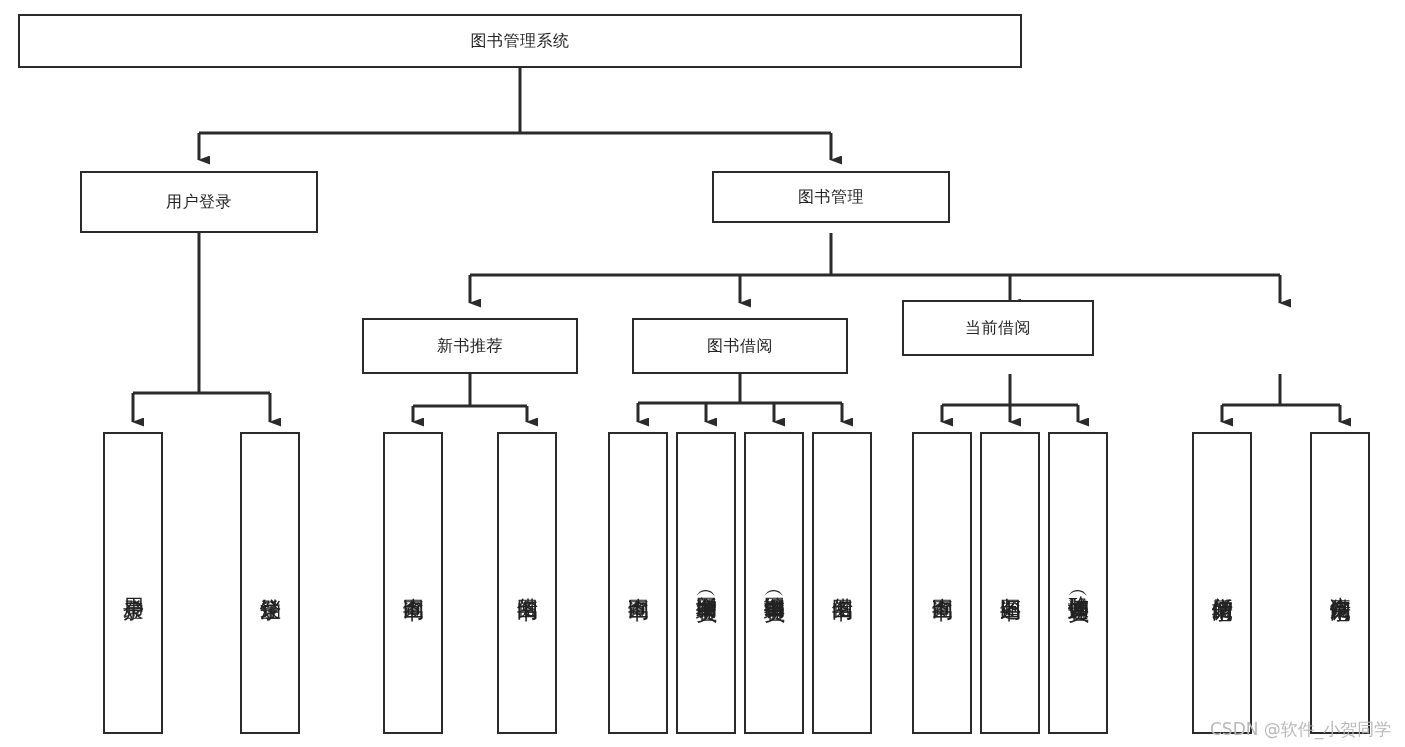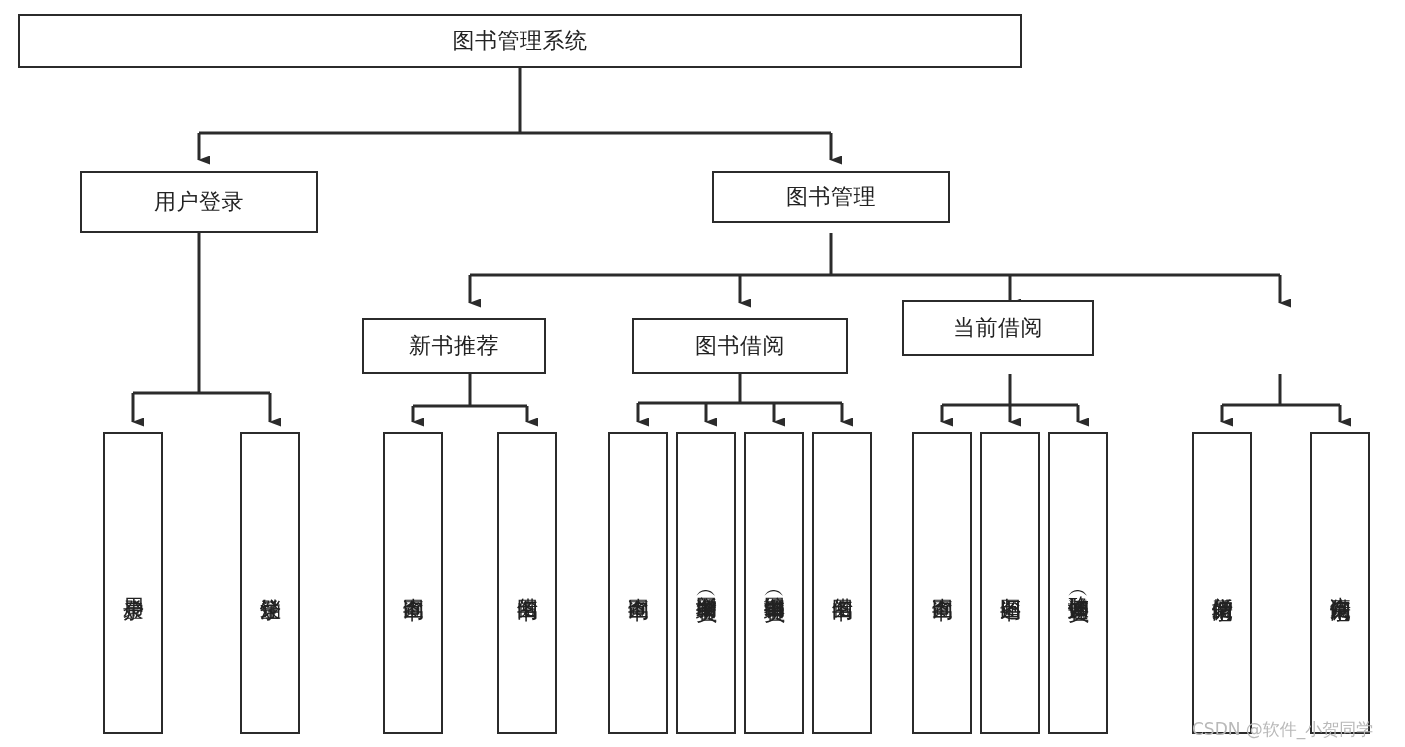--- a/index.html
+++ b/index.html
@@ -28,21 +28,21 @@
     position: absolute;
     box-sizing: border-box;
     border: 2px solid #2b2b2b;
     background: #ffffff;
     display: flex;
     align-items: center;
     justify-content: center;
     z-index: 2;
   }
   .node-label {
-    font-size: 22px;
+    font-size: 16px;
     color: #222222;
     line-height: 1.05;
     letter-spacing: 0.5px;
     white-space: nowrap;
   }
   .node.leaf {
     align-items: center;
     justify-content: center;
   }
   .node.leaf .node-label {
@@ -54,20 +54,21 @@
     letter-spacing: 1px;
     max-height: 276px;
   }
   .watermark {
     position: absolute;
     font-size: 17px;
     color: #b9b9b9;
     white-space: nowrap;
     z-index: 3;
     font-family: "DejaVu Sans", "Liberation Sans", sans-serif;
+    margin-left: 18px;
   }
 </style>
 </head>
 <body>
 
 <div id="diagram-root">
 
   <svg id="diagram-svg" viewBox="0 0 1405 747" xmlns="http://www.w3.org/2000/svg">
     <defs>
       <marker id="arrowhead" markerWidth="10" markerHeight="12" refX="4.5" refY="11" orient="auto" markerUnits="userSpaceOnUse">
@@ -122,21 +123,21 @@
     <span class="node-label">图书管理系统</span>
   </div>
 
   <div class="node" style="left:80px; top:171px; width:238px; height:62px;">
     <span class="node-label">用户登录</span>
   </div>
   <div class="node" style="left:712px; top:171px; width:238px; height:52px;">
     <span class="node-label">图书管理</span>
   </div>
 
-  <div class="node" style="left:362px; top:318px; width:184px; height:56px;">
+  <div class="node" style="left:362px; top:318px; width:216px; height:56px;">
     <span class="node-label">新书推荐</span>
   </div>
   <div class="node" style="left:632px; top:318px; width:216px; height:56px;">
     <span class="node-label">图书借阅</span>
   </div>
   <div class="node" style="left:902px; top:300px; width:192px; height:56px;">
     <span class="node-label">当前借阅</span>
   </div>
 
   <div class="node leaf" style="left:103px; top:432px; width:60px; height:302px;">

